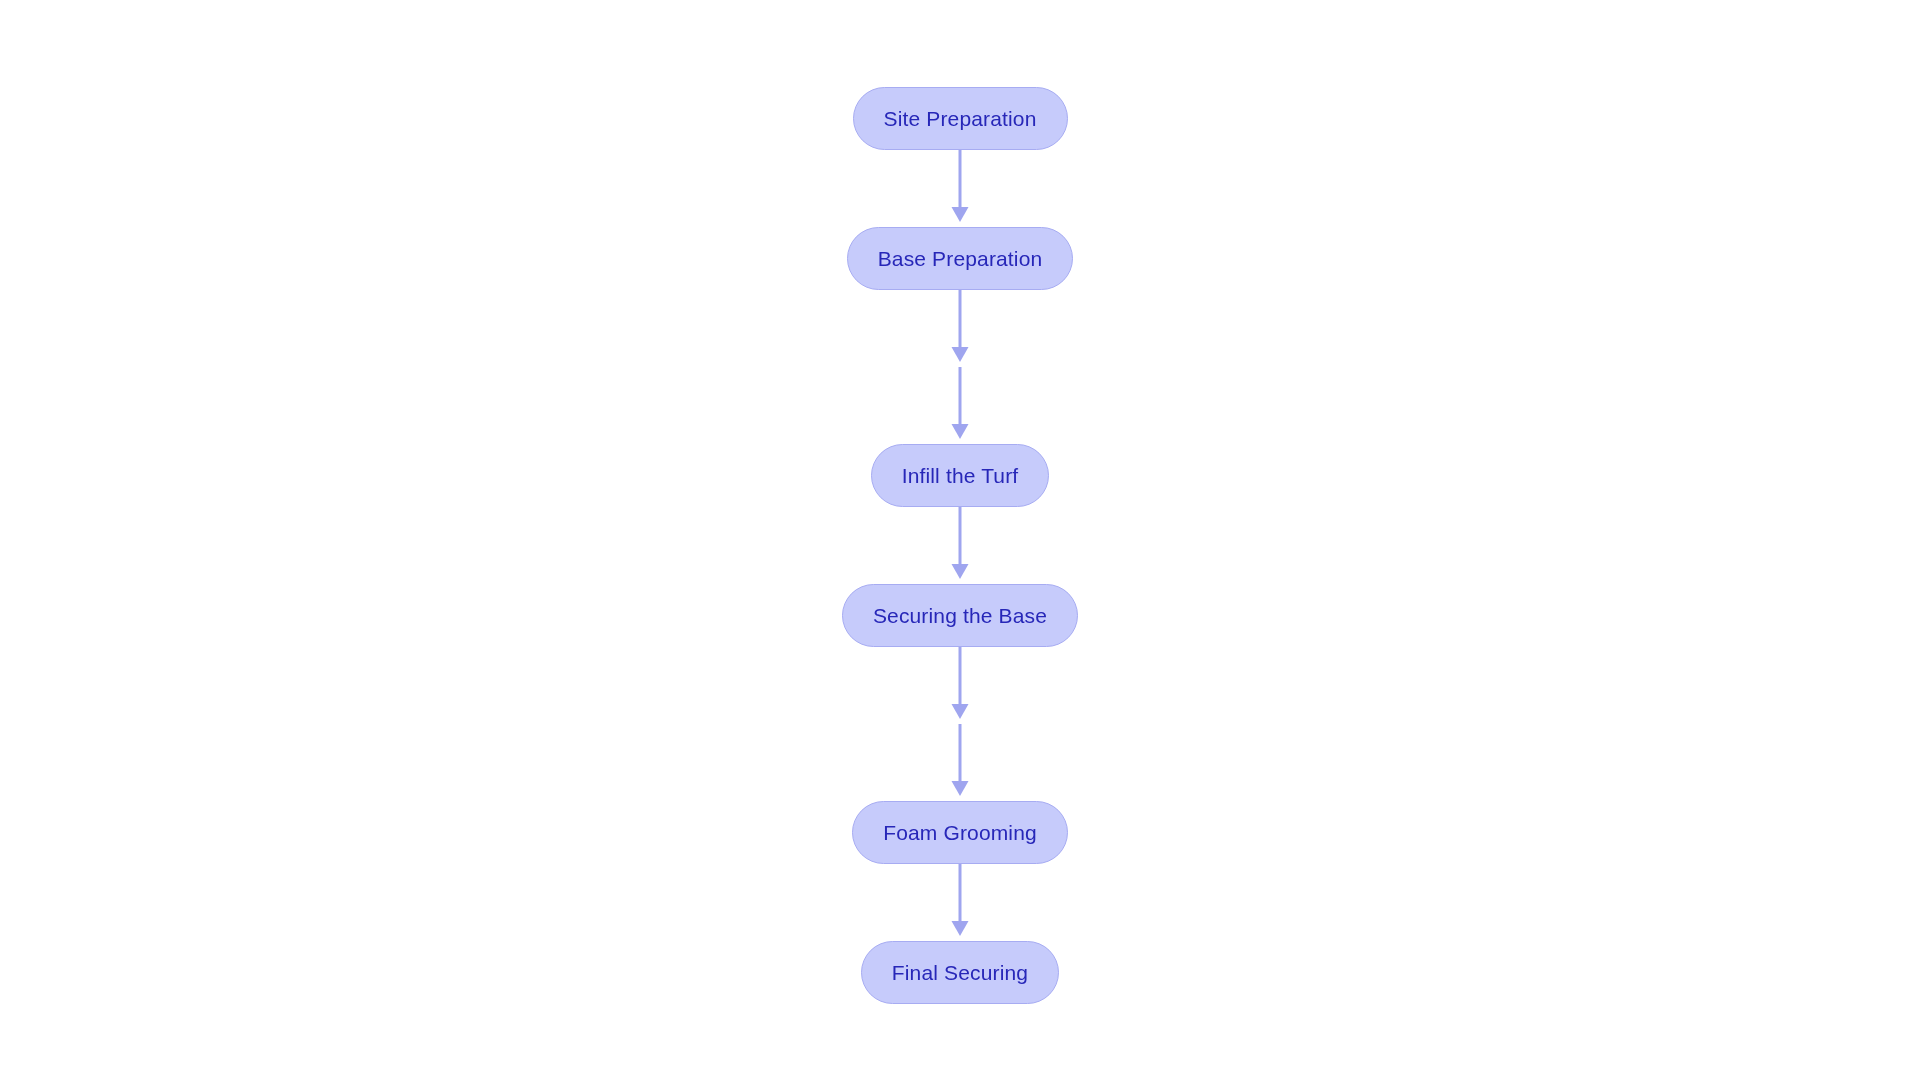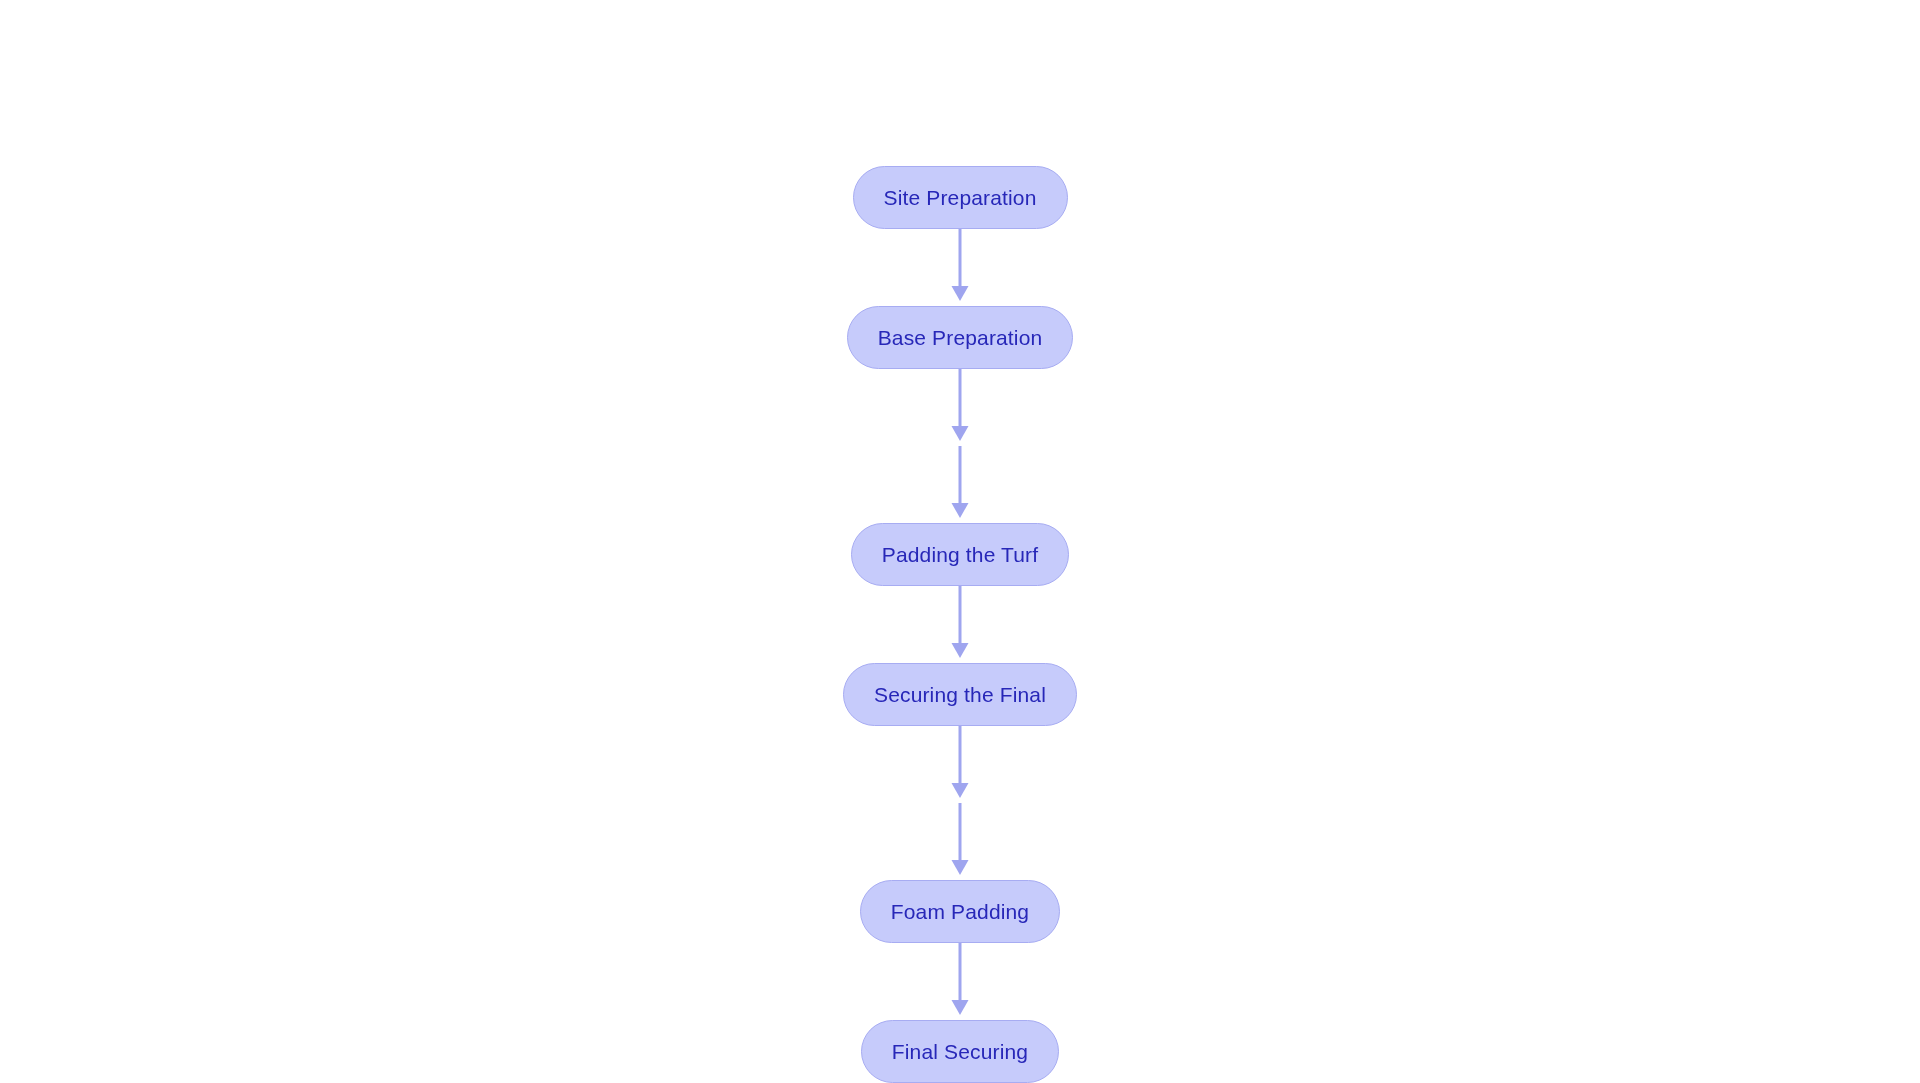--- a/index.html
+++ b/index.html
@@ -25,21 +25,21 @@
 
   .flow-column {
     position: absolute;
     left: 0;
     top: 0;
     width: 1920px;
     height: 1083px;
     display: flex;
     flex-direction: column;
     align-items: center;
-    justify-content: flex-end;
+    justify-content: center;
     padding-top: 8px;
   }
 
   .flow-step {
     display: flex;
     flex-direction: column;
     align-items: center;
   }
 
   .node {
@@ -96,44 +96,44 @@
     </div>
 
     <div class="flow-step">
       <svg class="connector" viewBox="0 0 30 77" xmlns="http://www.w3.org/2000/svg">
         <line x1="15" y1="0" x2="15" y2="60"></line>
         <polygon points="15,72 6.5,57 23.5,57"></polygon>
       </svg>
     </div>
 
     <div class="flow-step">
-      <div class="node">Padding the Turf</div>
+      <div class="node">Infill the Turf</div>
       <svg class="connector" viewBox="0 0 30 77" xmlns="http://www.w3.org/2000/svg">
         <line x1="15" y1="0" x2="15" y2="60"></line>
         <polygon points="15,72 6.5,57 23.5,57"></polygon>
       </svg>
     </div>
 
     <div class="flow-step">
-      <div class="node">Securing the Final</div>
+      <div class="node">Securing the Base</div>
       <svg class="connector" viewBox="0 0 30 77" xmlns="http://www.w3.org/2000/svg">
         <line x1="15" y1="0" x2="15" y2="60"></line>
         <polygon points="15,72 6.5,57 23.5,57"></polygon>
       </svg>
     </div>
 
     <div class="flow-step">
       <svg class="connector" viewBox="0 0 30 77" xmlns="http://www.w3.org/2000/svg">
         <line x1="15" y1="0" x2="15" y2="60"></line>
         <polygon points="15,72 6.5,57 23.5,57"></polygon>
       </svg>
     </div>
 
     <div class="flow-step">
-      <div class="node">Foam Padding</div>
+      <div class="node">Foam Grooming</div>
       <svg class="connector" viewBox="0 0 30 77" xmlns="http://www.w3.org/2000/svg">
         <line x1="15" y1="0" x2="15" y2="60"></line>
         <polygon points="15,72 6.5,57 23.5,57"></polygon>
       </svg>
     </div>
 
     <div class="flow-step">
       <div class="node">Final Securing</div>
     </div>
 

